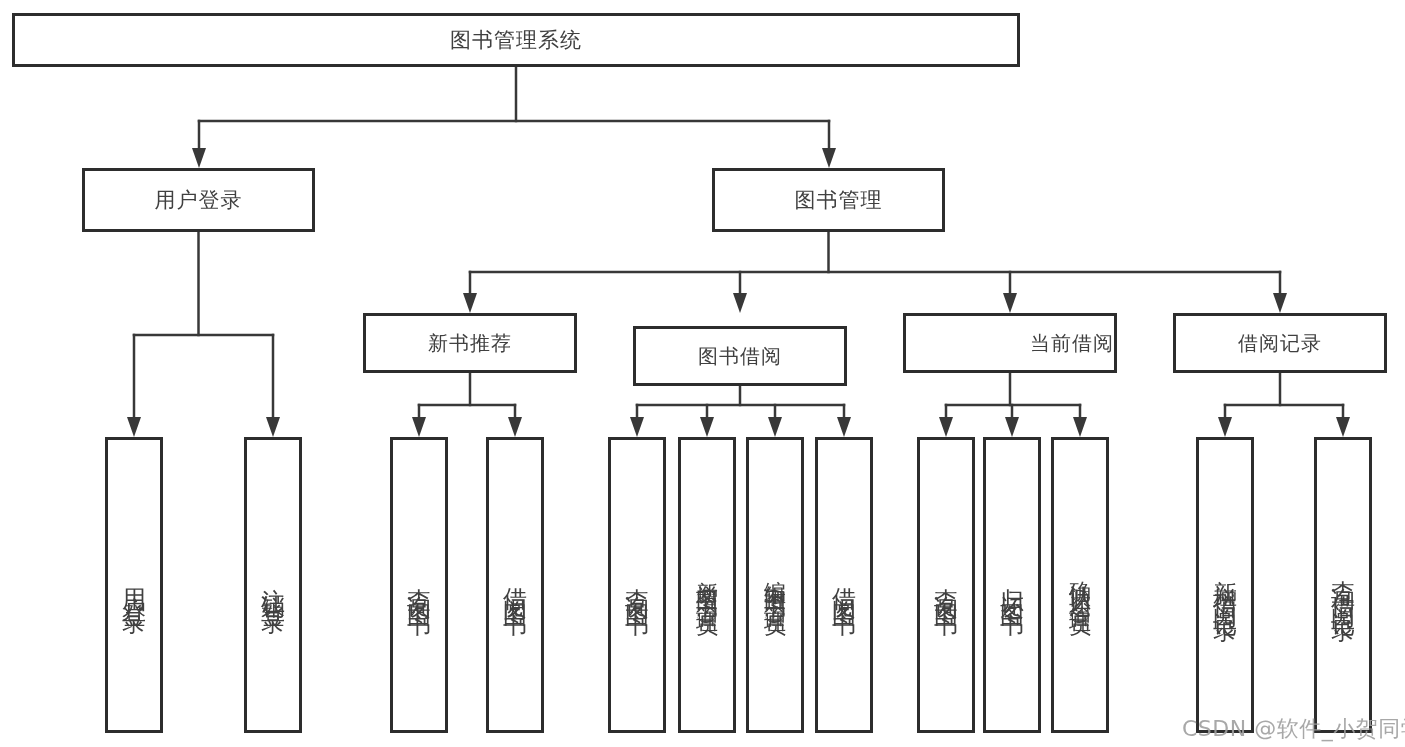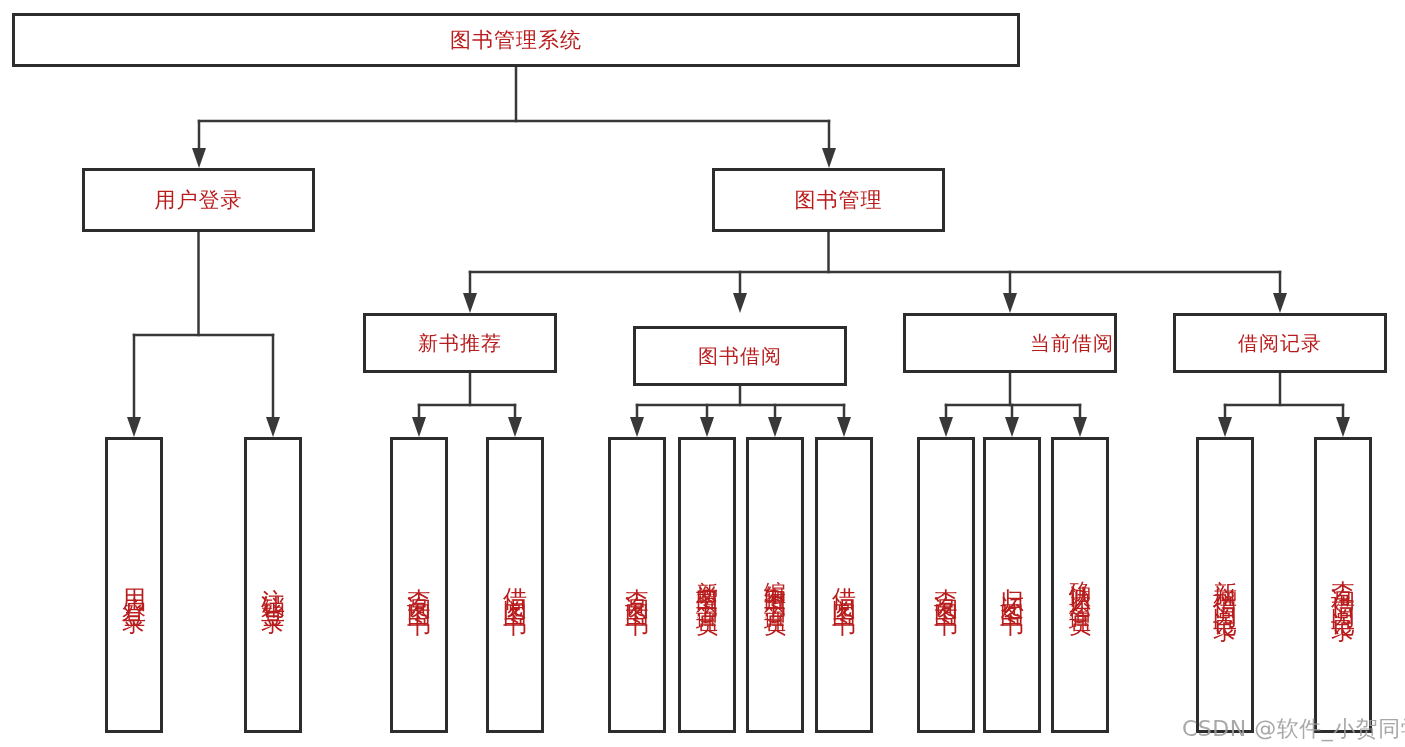--- a/index.html
+++ b/index.html
@@ -24,21 +24,21 @@
   }
   .box {
     position: absolute;
     box-sizing: border-box;
     background: #ffffff;
     border: 3px solid #2d2d2d;
     display: flex;
     align-items: center;
     justify-content: center;
     z-index: 2;
-    color: #b91c1c;
+    color: #404040;
   }
   .hlabel {
     font-size: 21px;
     letter-spacing: 1px;
     white-space: nowrap;
   }
   .lvl3 .hlabel { font-size: 20px; }
   .vleaf {
     top: 437px;
     width: 58px;
@@ -142,21 +142,21 @@
     <span class="hlabel">图书管理系统</span>
   </div>
 
   <div class="box" style="left:82px; top:168px; width:233px; height:64px;">
     <span class="hlabel">用户登录</span>
   </div>
   <div class="box" style="left:712px; top:168px; width:233px; height:64px;padding-left:20px;">
     <span class="hlabel">图书管理</span>
   </div>
 
-  <div class="box lvl3" style="left:363px; top:313px; width:194px; height:60px;">
+  <div class="box lvl3" style="left:363px; top:313px; width:214px; height:60px;">
     <span class="hlabel">新书推荐</span>
   </div>
   <div class="box lvl3" style="left:633px; top:326px; width:214px; height:60px;text-align:right;">
     <span class="hlabel">图书借阅</span>
   </div>
   <div class="box lvl3" style="left:903px; top:313px; width:214px; height:60px;justify-content:flex-end;">
     <span class="hlabel">当前借阅</span>
   </div>
   <div class="box lvl3" style="left:1173px; top:313px; width:214px; height:60px;">
     <span class="hlabel">借阅记录</span>

